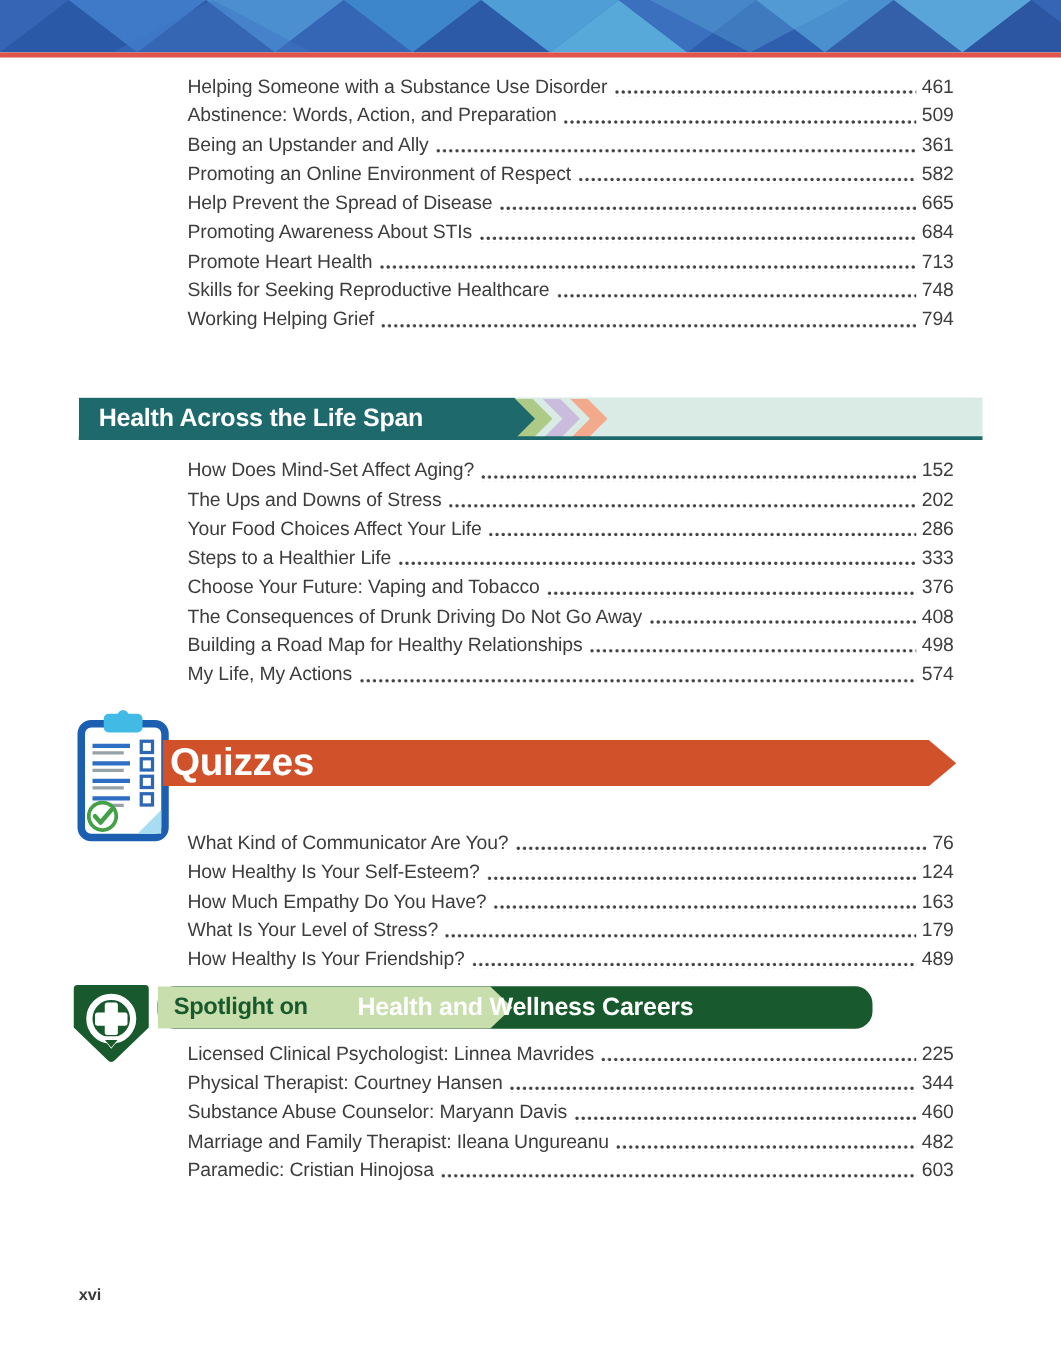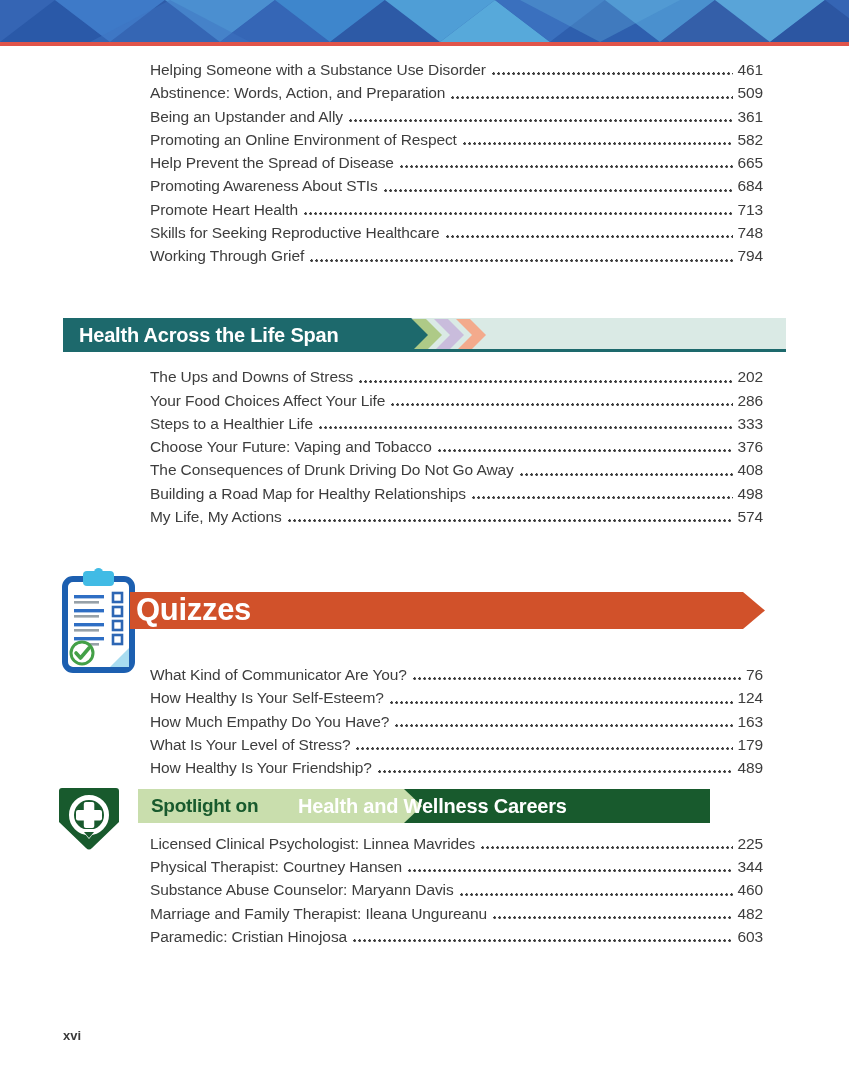--- a/index.html
+++ b/index.html
@@ -44,21 +44,21 @@
   .chev.c3{left:393px;background:var(--chevron_salmon,#f3aa8c);}
   
   .quiz-banner{
     position:absolute;left:130px;top:592px;width:635px;height:37px;background:var(--orange,#d1512a);
     clip-path:polygon(0 0,calc(100% - 22px) 0,100% 50%,calc(100% - 22px) 100%,0 100%);
     color:#ffffff;font-size:31px;font-weight:bold;line-height:36px;padding-left:6px;box-sizing:border-box;
     letter-spacing:-0.3px;
   }
   .quiz-icon{position:absolute;left:61px;top:568px;width:75px;height:106px;}
   
-  .spot-banner{position:absolute;left:138px;top:789px;width:572px;height:34px;background:var(--green_dark,#185a2d);}
+  .spot-banner{position:absolute;left:126px;top:789px;width:572px;height:34px;background:var(--green_dark,#185a2d);border-radius:14px;}
   .spot-prefix{
     position:absolute;left:0;top:0;width:284px;height:34px;background:var(--green_light,#c9dead);
     clip-path:polygon(0 0,calc(100% - 18px) 0,100% 50%,calc(100% - 18px) 100%,0 100%);
     color:var(--green_dark,#185a2d);font-size:19px;font-weight:bold;line-height:34px;
     padding-left:13px;box-sizing:border-box;letter-spacing:-0.3px;
   }
   .spot-main{
     position:absolute;left:160px;top:0;height:34px;line-height:34px;
     color:#ffffff;font-size:20px;font-weight:bold;letter-spacing:-0.2px;white-space:nowrap;
   }
@@ -140,38 +140,43 @@
         <span class="p">713</span>
       </div>
 
       <div class="toc-row">
         <span class="t">Skills for Seeking Reproductive Healthcare</span>
         <span class="dots"></span>
         <span class="p">748</span>
       </div>
 
       <div class="toc-row">
-        <span class="t">Working Through Grief</span>
+        <span class="t">Working Helping Grief</span>
         <span class="dots"></span>
         <span class="p">794</span>
       </div>
     </div>
 
   <div class="lifespan-band">
     <div class="lifespan-box">
       <span>Health Across the Life Span</span>
     </div>
     <div class="chev c1"></div>
     <div class="chev c2"></div>
     <div class="chev c3"></div>
   </div>
   <div class="lifespan-underline"></div>
 
   <div class="toc-list" id="list-lifespan">
 
+      <div class="toc-row">
+        <span class="t">How Does Mind-Set Affect Aging?</span>
+        <span class="dots"></span>
+        <span class="p">152</span>
+      </div>
 
       <div class="toc-row">
         <span class="t">The Ups and Downs of Stress</span>
         <span class="dots"></span>
         <span class="p">202</span>
       </div>
 
       <div class="toc-row">
         <span class="t">Your Food Choices Affect Your Life</span>
         <span class="dots"></span>

